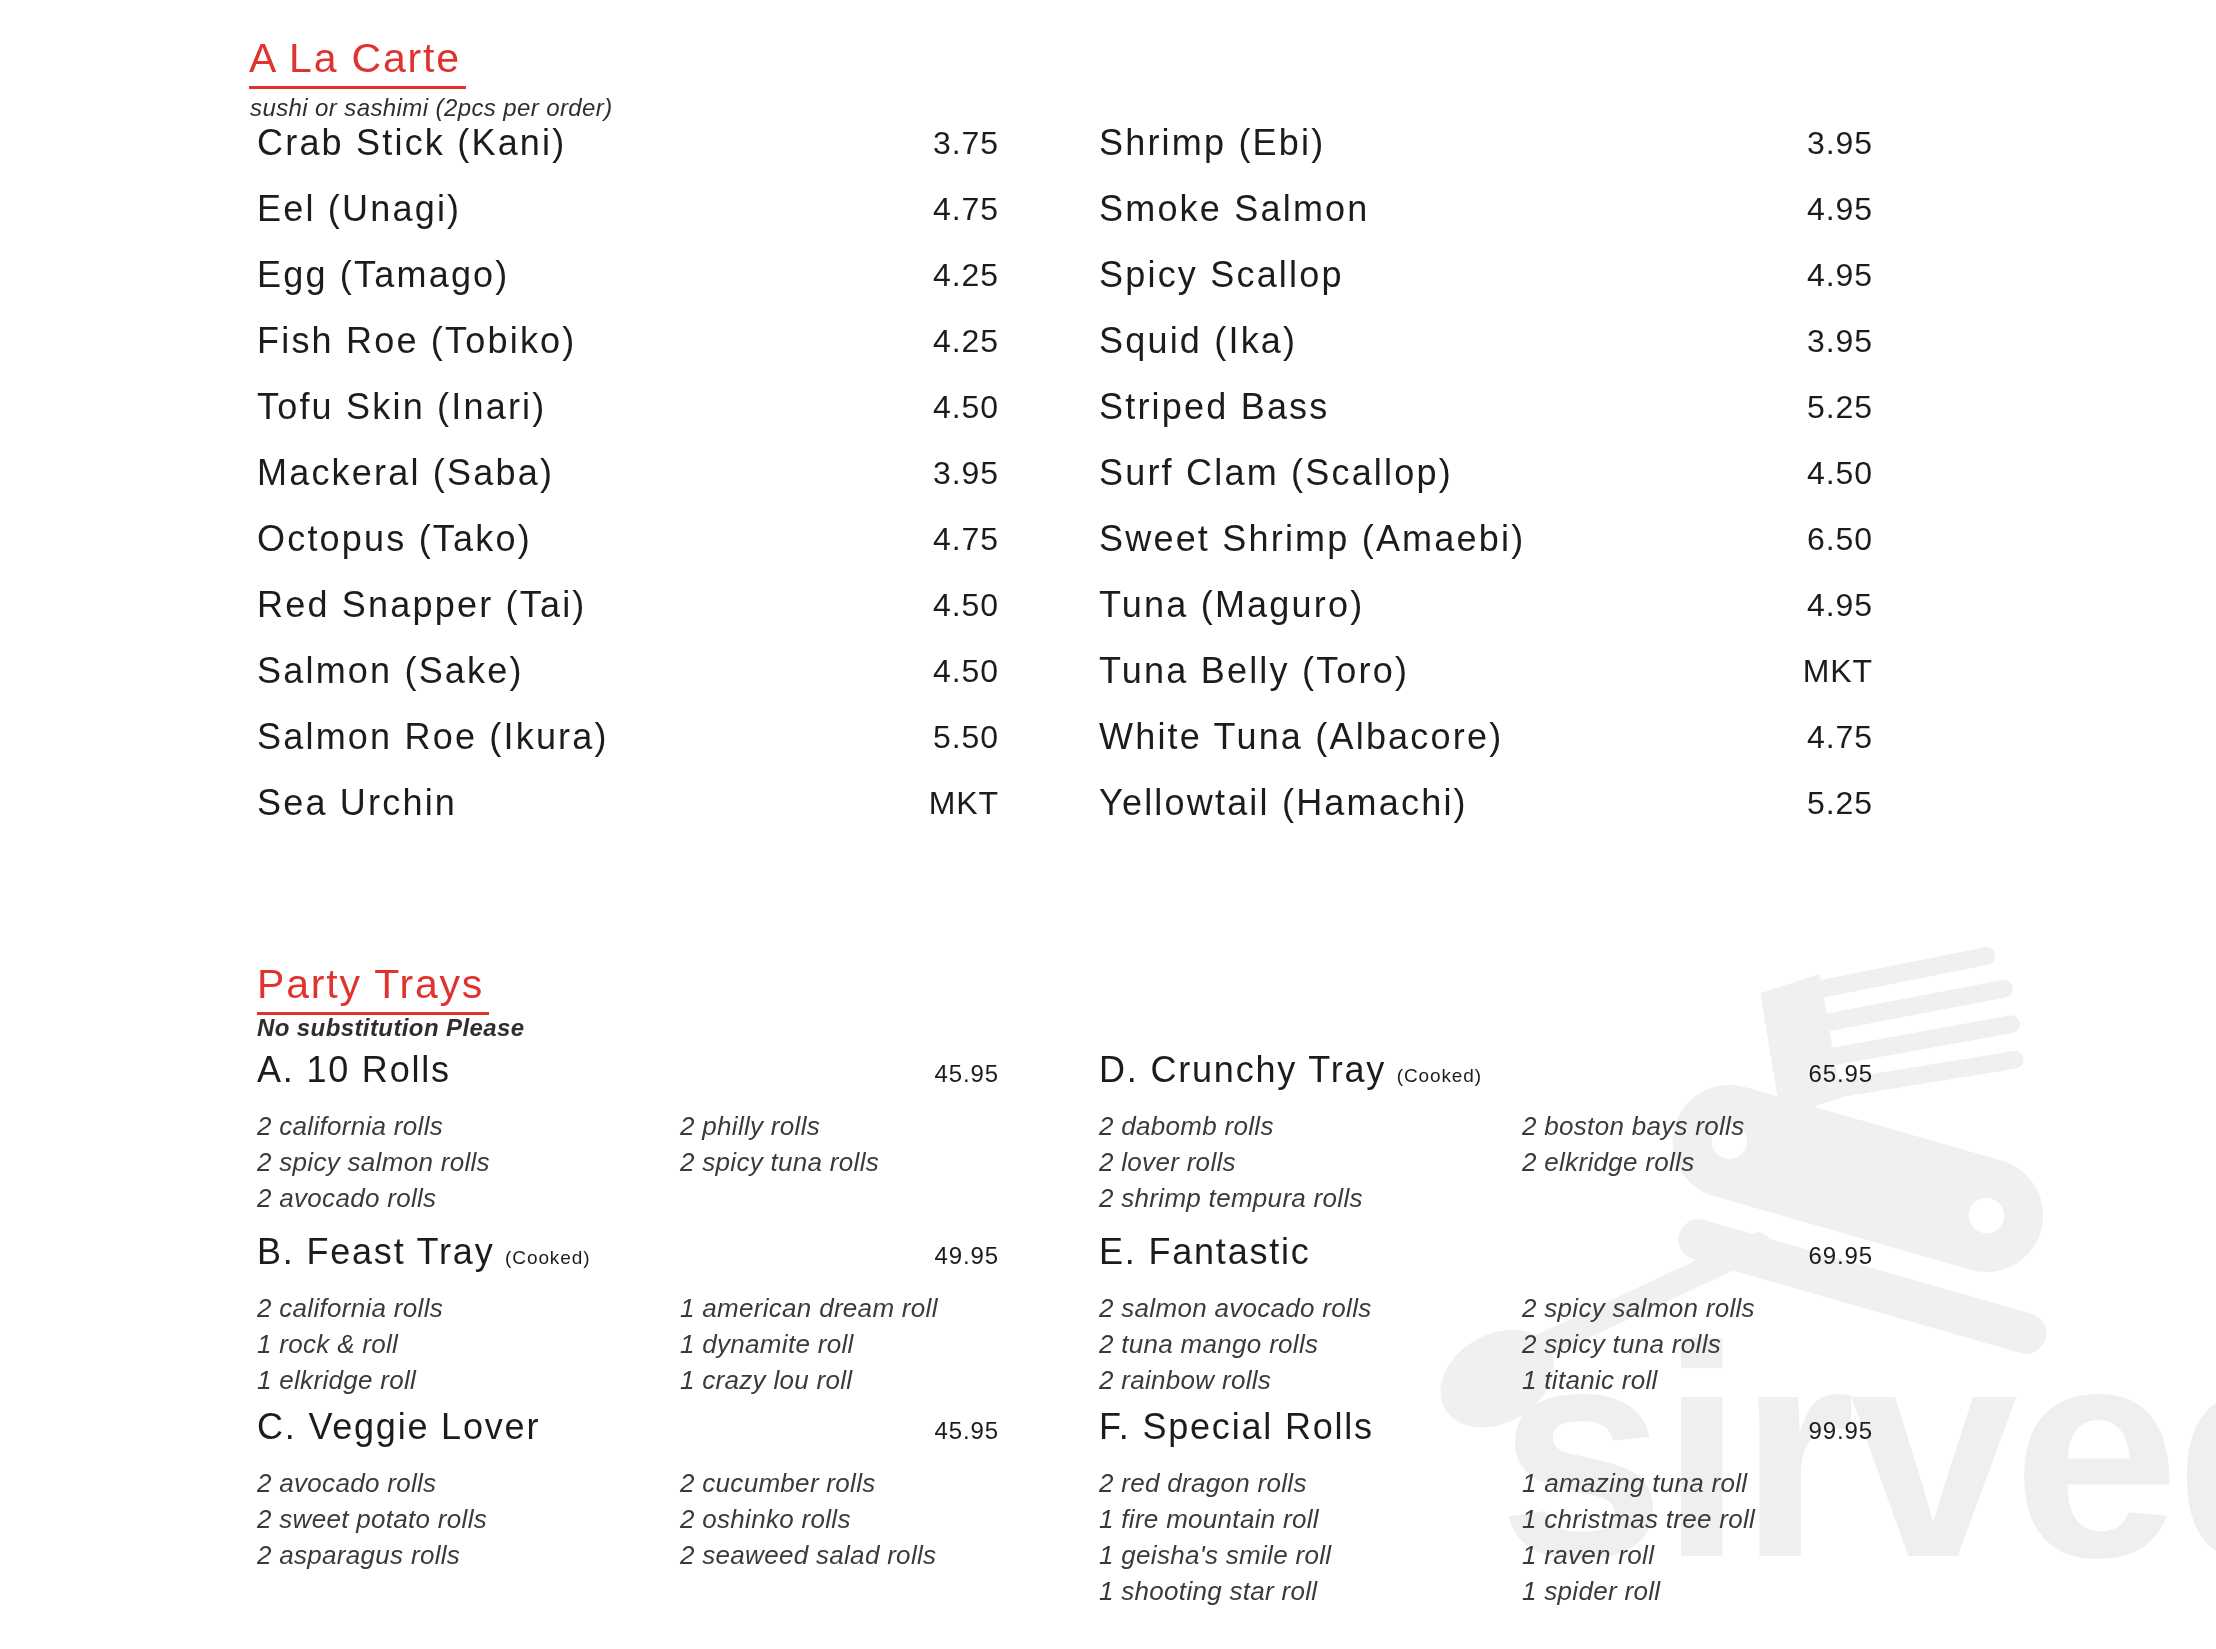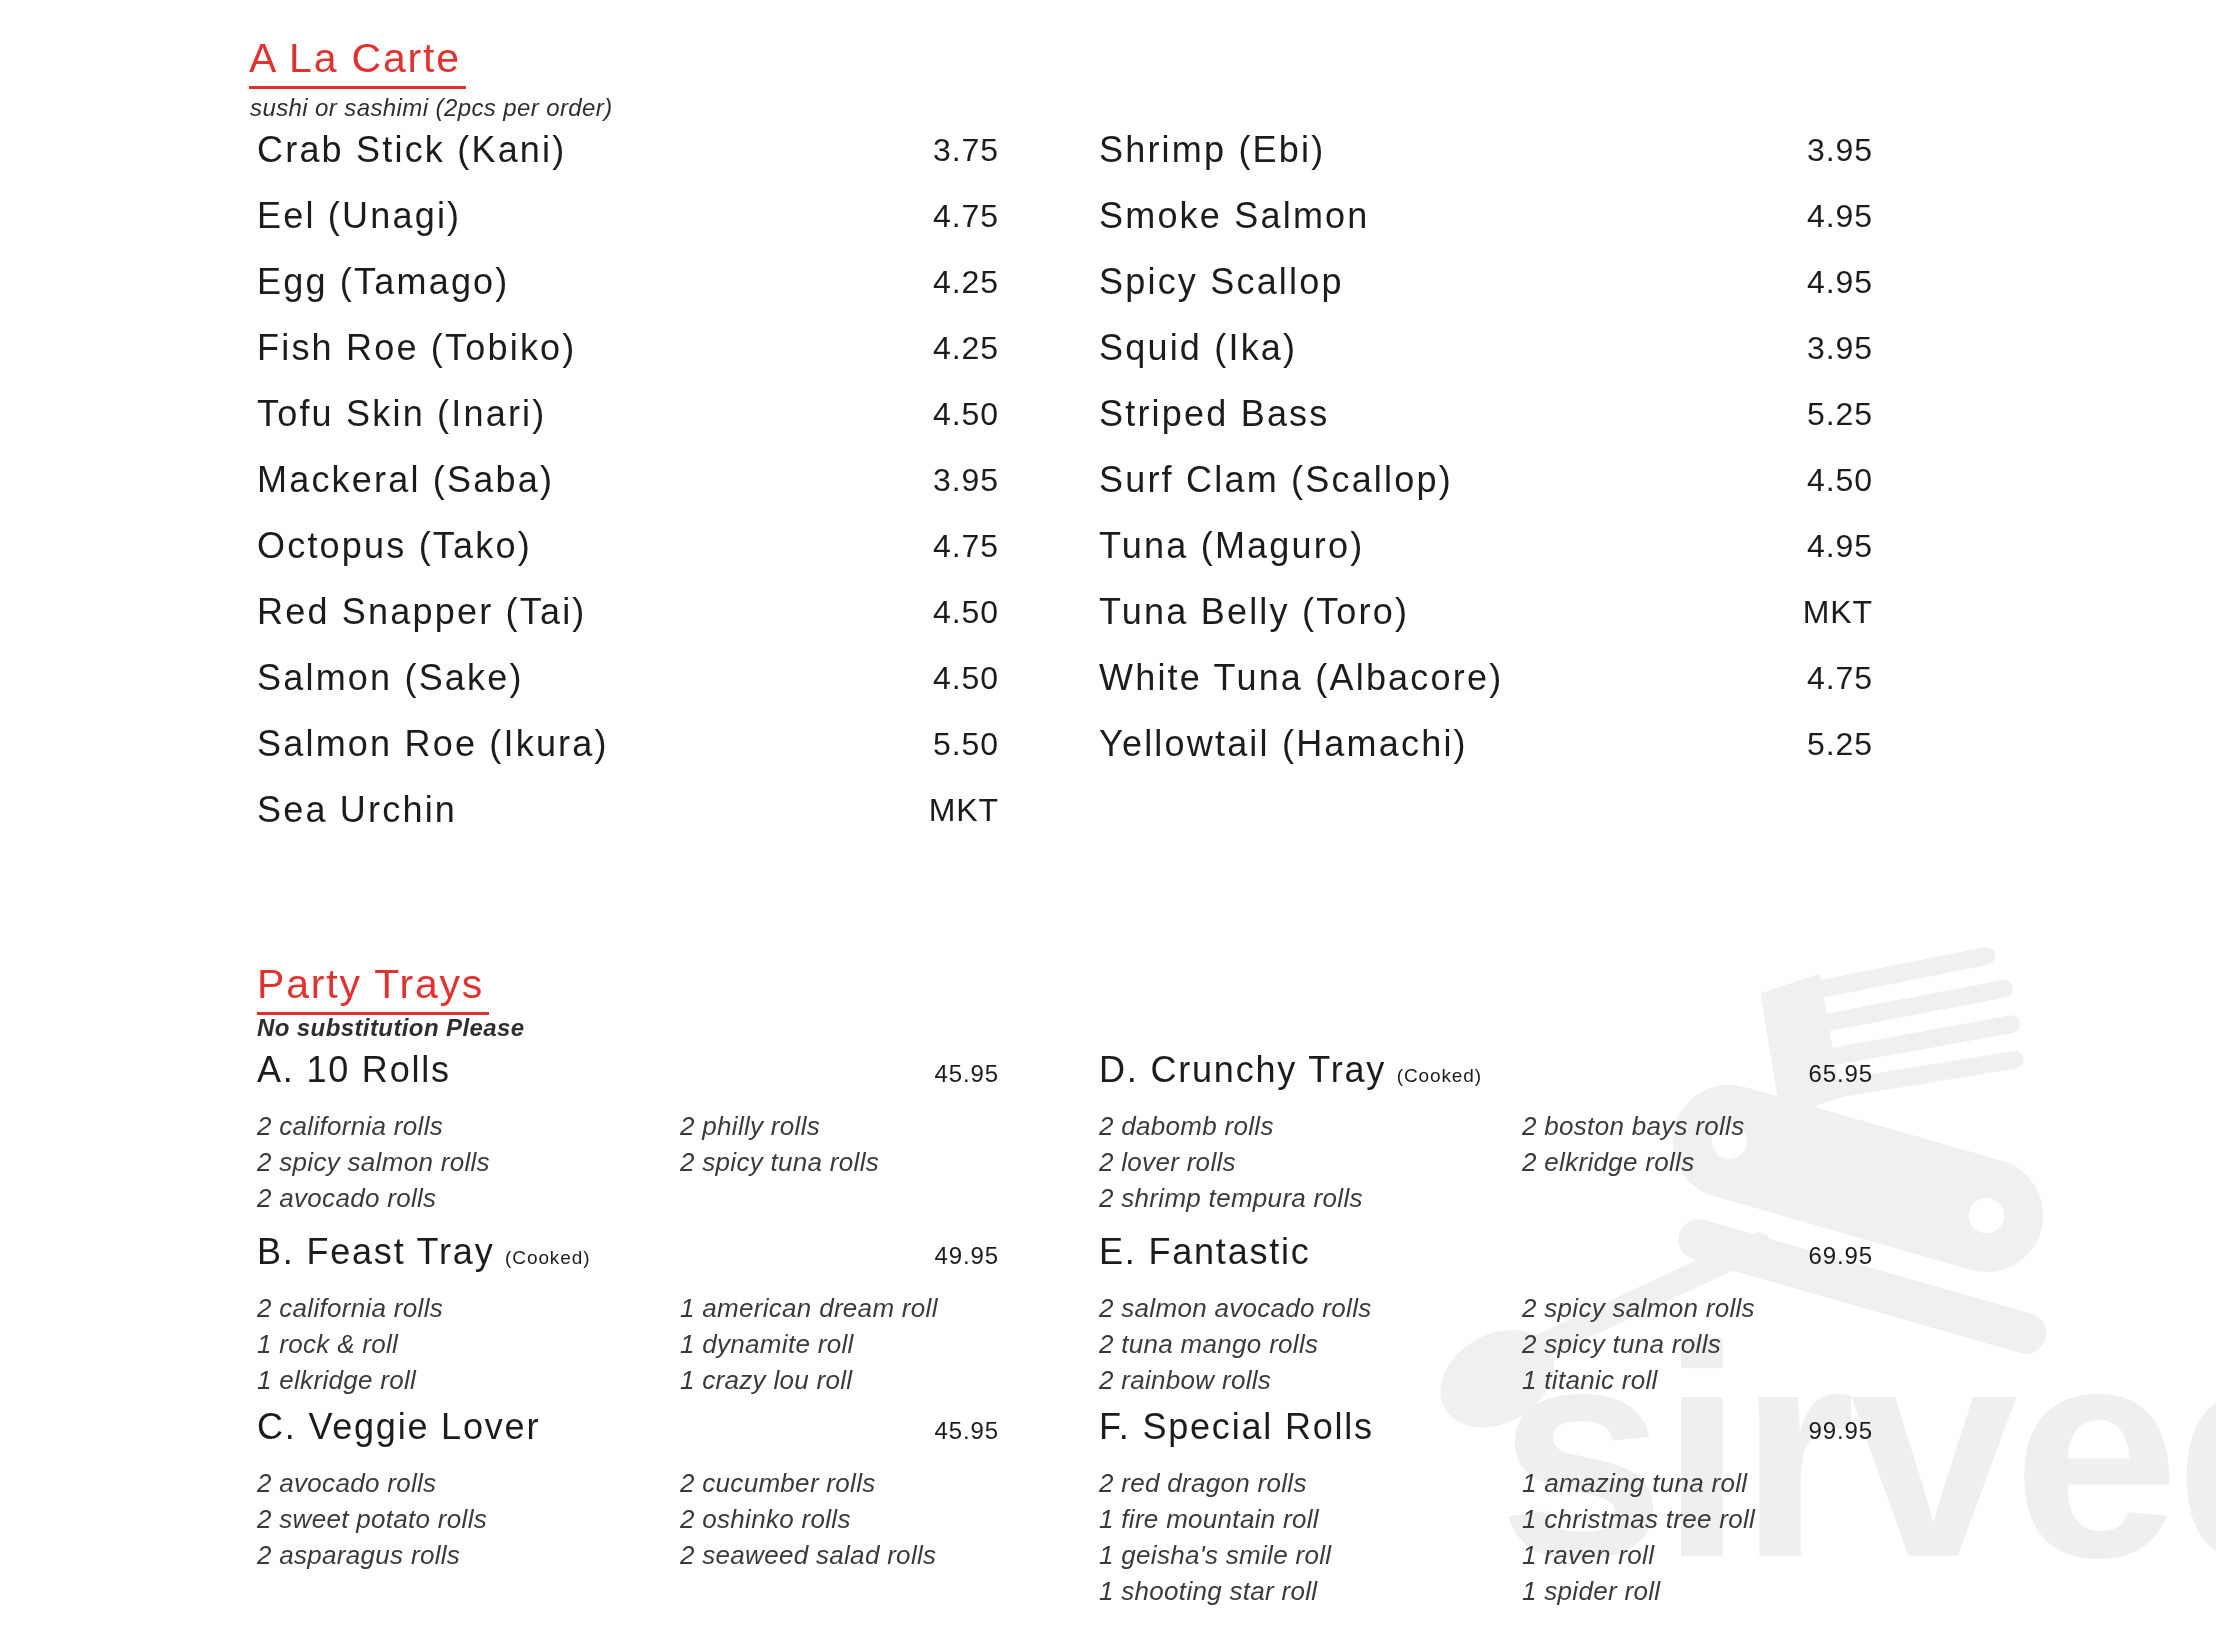--- a/index.html
+++ b/index.html
@@ -25,21 +25,21 @@
     position:absolute;display:inline-block;
     font-size:41px;letter-spacing:1.8px;
     color:#e0332f;border-bottom:3.5px solid #e0332f;
     padding:0 5.3px 3.5px 0;white-space:nowrap;
   }
   .sec-sub{
     position:absolute;font-size:24px;font-style:italic;
     color:#2e2e2e;white-space:nowrap;letter-spacing:0.4px;
   }
   .sub-bold{font-weight:700;}
-  .menu-col{position:absolute;top:117px;}
+  .menu-col{position:absolute;top:110px;}
   .col-left{left:257px;width:742px;}
   .col-right{left:1099px;width:774px;}
   .menu-row{
     height:66px;display:flex;align-items:center;
     justify-content:space-between;
   }
   .mi-name{font-size:36px;letter-spacing:2.2px;white-space:nowrap;}
   .mi-price{font-size:32px;letter-spacing:0.9px;white-space:nowrap;}
   .tray{position:absolute;}
   .tray-l{left:257px;width:742px;}
@@ -163,20 +163,24 @@
         </div>
       <div class="menu-row">
           <span class="mi-name">Striped Bass</span>
           <span class="mi-price">5.25</span>
         </div>
       <div class="menu-row">
           <span class="mi-name">Surf Clam (Scallop)</span>
           <span class="mi-price">4.50</span>
         </div>
       <div class="menu-row">
+          <span class="mi-name">Sweet Shrimp (Amaebi)</span>
+          <span class="mi-price">6.50</span>
+        </div>
+      <div class="menu-row">
           <span class="mi-name">Tuna (Maguro)</span>
           <span class="mi-price">4.95</span>
         </div>
       <div class="menu-row">
           <span class="mi-name">Tuna Belly (Toro)</span>
           <span class="mi-price">MKT</span>
         </div>
       <div class="menu-row">
           <span class="mi-name">White Tuna (Albacore)</span>
           <span class="mi-price">4.75</span>

